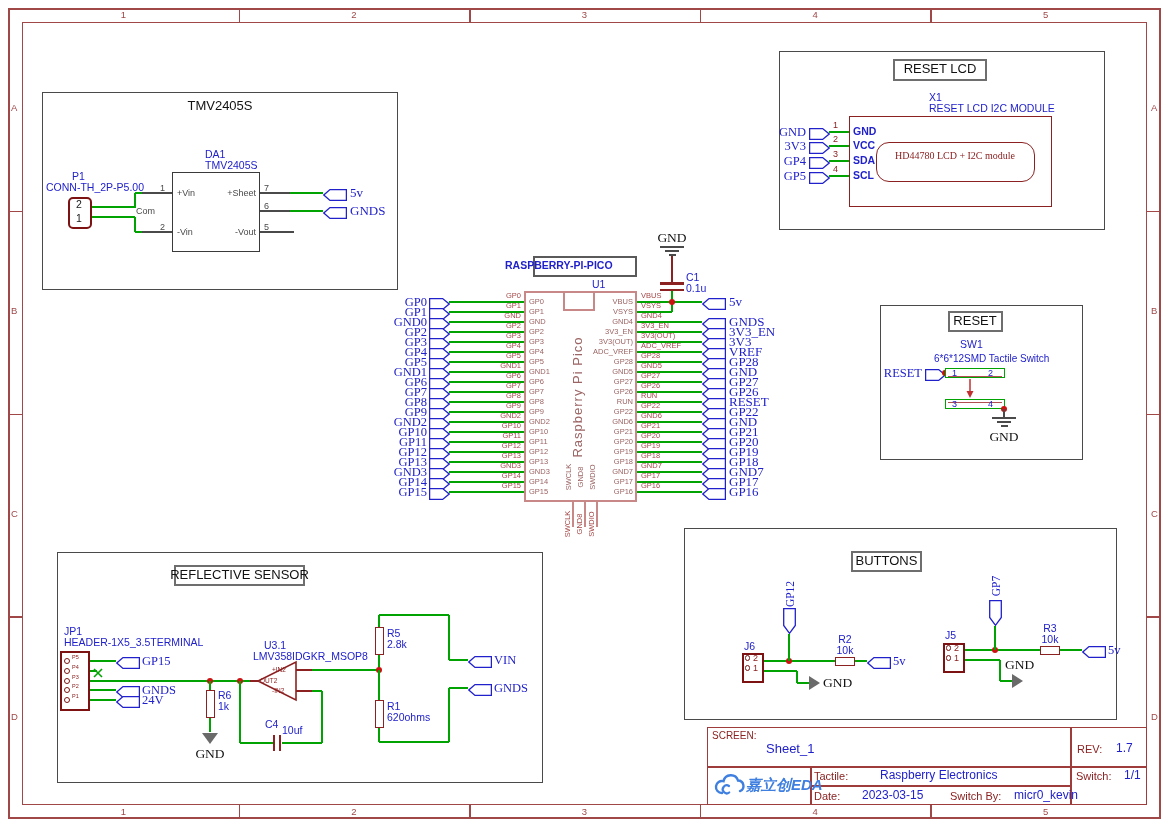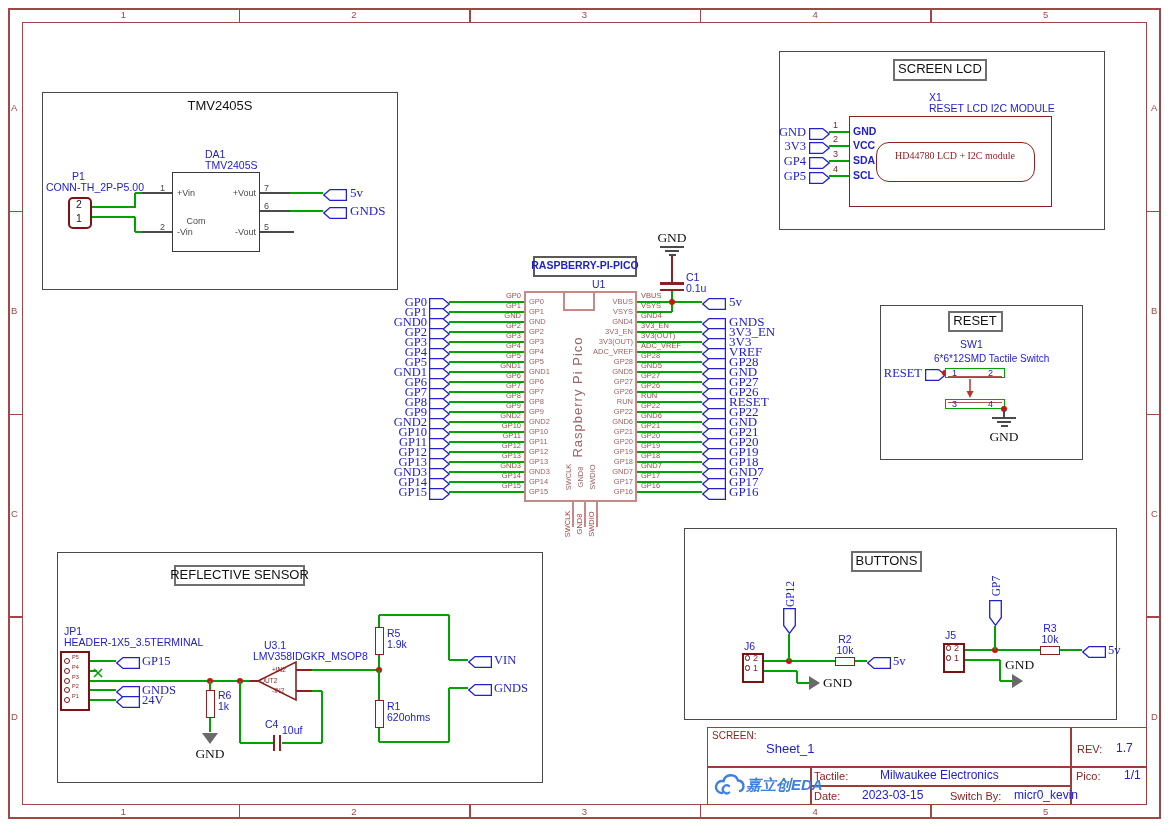--- a/index.html
+++ b/index.html
@@ -89,36 +89,36 @@
     <div class="t ref abs" style="left: 205px; top: 149px;">DA1</div>
     <div class="t ref abs" style="left: 205px; top: 160px;">TMV2405S</div>
     <div class=" abs" style="left: 172px; top: 172px; width: 88px; height: 80px; border: 1.6px solid rgb(58, 58, 58); border-radius: 0px; background: rgb(255, 255, 255); box-sizing: border-box;"></div>
     <div class="t f9 gray abs" style="left: 160px; top: 183px;">1</div>
     <div class="t f9 gray abs" style="left: 160px; top: 222px;">2</div>
     <div class="t f9 gray abs" style="left: 264px; top: 183px;">7</div>
     <div class="t f9 gray abs" style="left: 264px; top: 201px;">6</div>
     <div class="t f9 gray abs" style="left: 264px; top: 222px;">5</div>
     <div class="t f9 gray abs" style="left: 177px; top: 188px;">+Vin</div>
     <div class="t f9 gray abs" style="left: 177px; top: 227px;">-Vin</div>
-    <div class="t f9 gray abs" style="left: 136px; top: 188px; width: 120px; text-align: right;">+Vout</div>
-    <div class="t f9 gray abs" style="left: 136px; top: 216px; width: 120px; text-align: center;">Com</div>
+    <div class="t f9 gray abs" style="left: 136px; top: 188px; width: 120px; text-align: right;">+Sheet</div>
+    <div class="t f9 gray abs" style="left: 136px; top: 206px; width: 120px; text-align: left;">Com</div>
     <div class="t f9 gray abs" style="left: 136px; top: 227px; width: 120px; text-align: right;">-Vout</div>
     <div class=" abs" style="left: 290px; top: 192.1px; width: 33px; height: 1.8px; background: rgb(0, 163, 2);"></div>
     <div class=" abs" style="left: 290px; top: 210.1px; width: 33px; height: 1.8px; background: rgb(0, 163, 2);"></div>
     <div class=" abs" style="left: 323px; top: 187px; width: 24px; height: 12px;"><svg width="24" height="12" viewBox="0 0 24 12" xmlns="http://www.w3.org/2000/svg">
         <polygon points="23.4,0.6 7,0.6 0.8,6 7,11.4 23.4,11.4" fill="#fff" stroke="#2121cc" stroke-width="1.3"></polygon>
       </svg></div>
     <div class="t flagtextbig abs" style="left: 350px; top: 186px;">5v</div>
     <div class=" abs" style="left: 323px; top: 205px; width: 24px; height: 12px;"><svg width="24" height="12" viewBox="0 0 24 12" xmlns="http://www.w3.org/2000/svg">
         <polygon points="23.4,0.6 7,0.6 0.8,6 7,11.4 23.4,11.4" fill="#fff" stroke="#2121cc" stroke-width="1.3"></polygon>
       </svg></div>
     <div class="t flagtextbig abs" style="left: 350px; top: 204px;">GNDS</div>
     <div class=" abs" style="left: 779px; top: 51px; width: 326px; height: 179px; border: 1.8px solid rgb(74, 74, 74); border-radius: 0px; background: rgb(255, 255, 255); box-sizing: border-box;"></div>
     <div class=" abs" style="left: 893px; top: 59px; width: 94px; height: 22px; border: 2px solid rgb(110, 110, 110); border-radius: 0px; background: rgb(255, 255, 255); box-sizing: border-box;"></div>
-    <div class="t boxtitle abs" style="left: 860px; top: 62px; width: 160px; text-align: center;">SCREEN LCD</div>
+    <div class="t boxtitle abs" style="left: 860px; top: 62px; width: 160px; text-align: center;">RESET LCD</div>
     <div class="t ref abs" style="left: 929px; top: 92px;">X1</div>
     <div class="t ref abs" style="left: 929px; top: 103px;">RESET LCD I2C MODULE</div>
     <div class=" abs" style="left: 849px; top: 116px; width: 203px; height: 91px; border: 1.6px solid rgb(140, 33, 33); border-radius: 0px; background: rgb(255, 255, 255); box-sizing: border-box;"></div>
     <div class=" abs" style="left: 876px; top: 142px; width: 159px; height: 40px; border: 1.4px solid rgb(140, 33, 33); border-radius: 13px; background: rgb(255, 255, 255); box-sizing: border-box;"></div>
     <div class="t serif abs" style="left: 875px; top: 150px; width: 160px; text-align: center; color: rgb(140, 33, 33); font-size: 10px;">HD44780 LCD + I2C module</div>
     <div class="t flagtext abs" style="left: 686px; top: 125px; width: 120px; text-align: right;">GND</div>
     <div class=" abs" style="left: 809px; top: 126px; width: 21px; height: 12px;"><svg width="21" height="12" viewBox="0 0 21 12" xmlns="http://www.w3.org/2000/svg">
         <polygon points="0.6,0.6 13.6,0.6 20.2,6 13.6,11.4 0.6,11.4" fill="#fff" stroke="#2121cc" stroke-width="1.3"></polygon>
       </svg></div>
     <div class=" abs" style="left: 829px; top: 131.1px; width: 20px; height: 1.8px; background: rgb(0, 163, 2);"></div>
@@ -139,21 +139,21 @@
     <div class="t f9 red abs" style="left: 833px; top: 149px;">3</div>
     <div class="t f10 blue abs" style="left: 853px; top: 154.5px; font-weight: 600;">SDA</div>
     <div class="t flagtext abs" style="left: 686px; top: 169px; width: 120px; text-align: right;">GP5</div>
     <div class=" abs" style="left: 809px; top: 170px; width: 21px; height: 12px;"><svg width="21" height="12" viewBox="0 0 21 12" xmlns="http://www.w3.org/2000/svg">
         <polygon points="0.6,0.6 13.6,0.6 20.2,6 13.6,11.4 0.6,11.4" fill="#fff" stroke="#2121cc" stroke-width="1.3"></polygon>
       </svg></div>
     <div class=" abs" style="left: 829px; top: 175.1px; width: 20px; height: 1.8px; background: rgb(0, 163, 2);"></div>
     <div class="t f9 red abs" style="left: 833px; top: 164px;">4</div>
     <div class="t f10 blue abs" style="left: 853px; top: 169.5px; font-weight: 600;">SCL</div>
     <div class=" abs" style="left: 533px; top: 256px; width: 104px; height: 21px; border: 2px solid rgb(90, 90, 90); border-radius: 0px; background: rgb(255, 255, 255); box-sizing: border-box;"></div>
-    <div class="t f10 blue abs" style="left: 505px; top: 260px; width: 160px; text-align: center; font-weight: 600;">RASPBERRY-PI-PICO</div>
+    <div class="t f10 blue abs" style="left: 505px; top: 260px; width: 160px; font-weight: 600;">RASPBERRY-PI-PICO</div>
     <div class="t ref abs" style="left: 592px; top: 279px;">U1</div>
     <div class=" abs" style="left: 524px; top: 291px; width: 113px; height: 211px; border: 2px solid rgb(201, 136, 136); border-radius: 0px; background: rgb(255, 255, 255); box-sizing: border-box;"></div>
     <div class=" abs" style="left: 563px; top: 291px; width: 32px; height: 20px; border: 2px solid rgb(201, 136, 136); border-radius: 0px; background: rgb(255, 255, 255); box-sizing: border-box;"></div>
     <div class="t picobody abs" style="left: 493px; top: 390px; width: 170px; height: 14px; line-height: 14px; text-align: center; transform: rotate(-90deg);">Raspberry Pi Pico</div>
     <div class="t flagtext abs" style="left: 307px; top: 295px; width: 120px; text-align: right;">GP0</div>
     <div class=" abs" style="left: 429px; top: 296px; width: 21px; height: 12px;"><svg width="21" height="12" viewBox="0 0 21 12" xmlns="http://www.w3.org/2000/svg">
         <polygon points="0.6,0.6 13.6,0.6 20.2,6 13.6,11.4 0.6,11.4" fill="#fff" stroke="#2121cc" stroke-width="1.3"></polygon>
       </svg></div>
     <div class=" abs" style="left: 449px; top: 301.1px; width: 75px; height: 1.8px; background: rgb(0, 163, 2);"></div>
     <div class="t net abs" style="left: 401px; top: 292px; width: 120px; text-align: right;">GP0</div>
@@ -540,21 +540,21 @@
     <div class=" abs" style="left: 273px; top: 735px; width: 2.4px; height: 16px; background: rgb(140, 33, 33);"></div>
     <div class=" abs" style="left: 279px; top: 735px; width: 2.4px; height: 16px; background: rgb(140, 33, 33);"></div>
     <div class=" abs" style="left: 240px; top: 742.1px; width: 33px; height: 1.8px; background: rgb(0, 163, 2);"></div>
     <div class=" abs" style="left: 239.1px; top: 681px; width: 1.8px; height: 62px; background: rgb(0, 163, 2);"></div>
     <div class="t ref abs" style="left: 265px; top: 719px;">C4</div>
     <div class="t ref abs" style="left: 282px; top: 725px;">10uf</div>
     <div class=" abs" style="left: 378.1px; top: 615px; width: 1.8px; height: 12px; background: rgb(0, 163, 2);"></div>
     <div class=" abs" style="left: 374.5px; top: 627px; width: 9px; height: 28px; border: 1.6px solid rgb(140, 33, 33); border-radius: 0px; background: rgb(255, 255, 255); box-sizing: border-box;"></div>
     <div class=" abs" style="left: 378.1px; top: 655px; width: 1.8px; height: 15px; background: rgb(0, 163, 2);"></div>
     <div class="t ref abs" style="left: 387px; top: 628px;">R5</div>
-    <div class="t ref abs" style="left: 387px; top: 639px;">1.9k</div>
+    <div class="t ref abs" style="left: 387px; top: 639px;">2.8k</div>
     <div class=" abs" style="left: 375.8px; top: 666.8px; width: 6.4px; height: 6.4px; border-radius: 50%; background: rgb(204, 17, 17);"></div>
     <div class=" abs" style="left: 378.1px; top: 670px; width: 1.8px; height: 30px; background: rgb(0, 163, 2);"></div>
     <div class=" abs" style="left: 374.5px; top: 700px; width: 9px; height: 28px; border: 1.6px solid rgb(140, 33, 33); border-radius: 0px; background: rgb(255, 255, 255); box-sizing: border-box;"></div>
     <div class=" abs" style="left: 378.1px; top: 728px; width: 1.8px; height: 14px; background: rgb(0, 163, 2);"></div>
     <div class="t ref abs" style="left: 387px; top: 701px;">R1</div>
     <div class="t ref abs" style="left: 387px; top: 712px;">620ohms</div>
     <div class=" abs" style="left: 379px; top: 614.1px; width: 70px; height: 1.8px; background: rgb(0, 163, 2);"></div>
     <div class=" abs" style="left: 448.1px; top: 615px; width: 1.8px; height: 45px; background: rgb(0, 163, 2);"></div>
     <div class=" abs" style="left: 449px; top: 659.1px; width: 19px; height: 1.8px; background: rgb(0, 163, 2);"></div>
     <div class=" abs" style="left: 468px; top: 654px; width: 24px; height: 12px;"><svg width="24" height="12" viewBox="0 0 24 12" xmlns="http://www.w3.org/2000/svg">
@@ -626,22 +626,22 @@
     <div class=" abs" style="left: 707px; top: 727px; width: 440px; height: 78px; border: 1.6px solid rgb(158, 59, 59); border-radius: 0px; background: rgb(255, 255, 255); box-sizing: border-box;"></div>
     <div class=" abs" style="left: 707px; top: 766.2px; width: 440px; height: 1.6px; background: rgb(158, 59, 59);"></div>
     <div class=" abs" style="left: 1070px; top: 727px; width: 1.6px; height: 78px; background: rgb(158, 59, 59);"></div>
     <div class=" abs" style="left: 810px; top: 767px; width: 1.6px; height: 38px; background: rgb(158, 59, 59);"></div>
     <div class=" abs" style="left: 810px; top: 785.2px; width: 260px; height: 1.6px; background: rgb(158, 59, 59);"></div>
     <div class="t red abs" style="left: 712px; top: 730px; font-size: 10px;">SCREEN:</div>
     <div class="t blue abs" style="left: 766px; top: 742px; font-size: 13px;">Sheet_1</div>
     <div class="t red f11 abs" style="left: 1077px; top: 743px;">REV:</div>
     <div class="t blue f12 abs" style="left: 1116px; top: 742px;">1.7</div>
     <div class="t red f11 abs" style="left: 814px; top: 770px;">Tactile:</div>
-    <div class="t blue f12 abs" style="left: 880px; top: 769px;">Milwaukee Electronics</div>
-    <div class="t red f11 abs" style="left: 1076px; top: 770px;">Pico:</div>
+    <div class="t blue f12 abs" style="left: 880px; top: 769px;">Raspberry Electronics</div>
+    <div class="t red f11 abs" style="left: 1076px; top: 770px;">Switch:</div>
     <div class="t blue f12 abs" style="left: 1124px; top: 769px;">1/1</div>
     <div class="t red f11 abs" style="left: 814px; top: 790px;">Date:</div>
     <div class="t blue f12 abs" style="left: 862px; top: 789px;">2023-03-15</div>
     <div class="t red f11 abs" style="left: 950px; top: 790px;">Switch By:</div>
     <div class="t blue f12 abs" style="left: 1014px; top: 789px;">micr0_kevin</div>
     <div class=" abs" style="left: 712px; top: 773px; width: 34px; height: 26px;"><svg width="34" height="26" viewBox="0 0 34 26" xmlns="http://www.w3.org/2000/svg">
         <path d="M10 20 a6 6 0 1 1 1.5-11.8 A7.5 7.5 0 0 1 26 7.5 a5.5 5.5 0 0 1 2 10.6" fill="none" stroke="#3e7fe0" stroke-width="2.4" stroke-linecap="round"></path>
         <path d="M17 13 a4 4 0 1 0 0.2 6.5" fill="none" stroke="#3e7fe0" stroke-width="2.2" stroke-linecap="round"></path>
       </svg></div>
     <div class="t  abs" style="left: 746px; top: 777px; color: rgb(62, 127, 224); font-size: 15px; font-weight: bold; font-style: italic;">嘉立创EDA</div>

